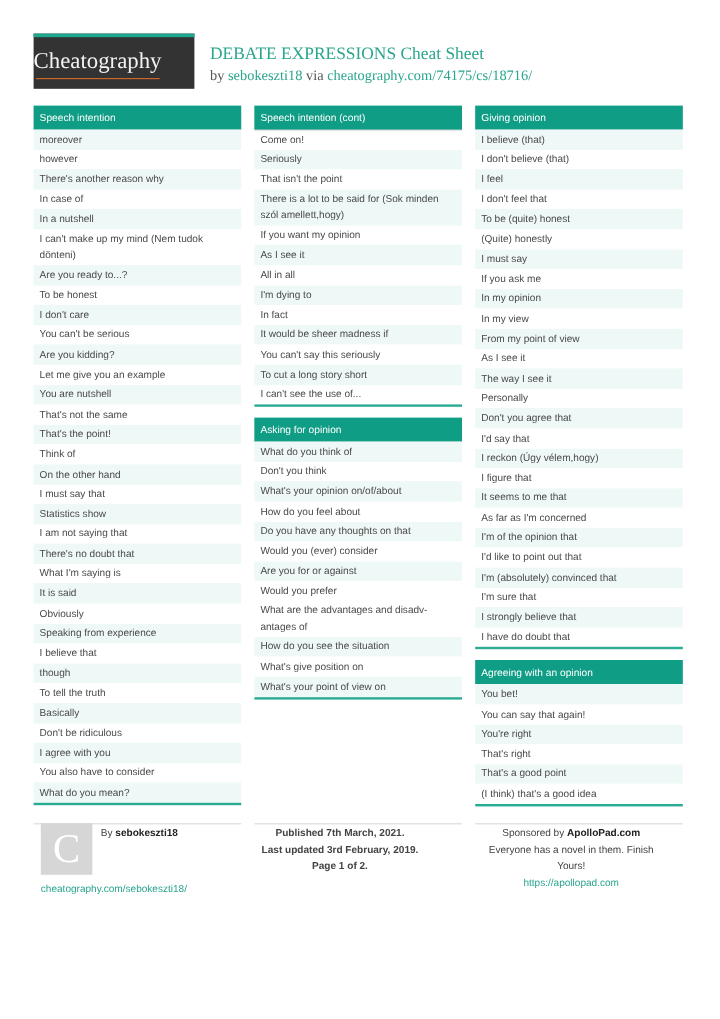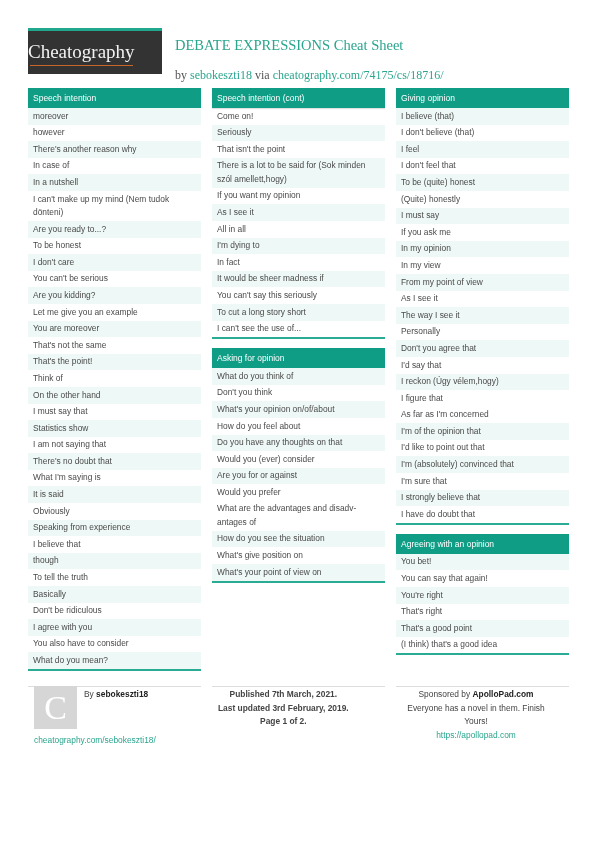--- a/index.html
+++ b/index.html
@@ -2,21 +2,21 @@
 <html><head>
 <meta charset="utf-8">
 <style>
   html, body { margin: 0; padding: 0; }
   body { width: 600px; height: 849px; background: #ffffff; position: relative; overflow: hidden; font-family: "Liberation Sans", sans-serif; color: #444; }
   .logo { position: absolute; left: 28px; top: 28px; width: 134px; height: 46px; background: #333333; border-top: 3px solid #20a88f; box-sizing: border-box; display: flex; align-items: center; }
   .logo-text { font-family: "Liberation Serif", serif; font-size: 19px; color: #f2f2f2; position: relative; padding-bottom: 2px; }
   .logo-underline { position: absolute; left: 2px; right: 2px; bottom: -1px; height: 1px; background: #c8662a; }
   .title-block { position: absolute; left: 175px; top: 37px; }
   .title { font-family: "Liberation Serif", serif; font-size: 14.5px; color: #2aa58e; line-height: 16px; }
-  .subtitle { font-family: "Liberation Serif", serif; font-size: 12px; color: #555; line-height: 16px; margin-top: 14px; }
+  .subtitle { font-family: "Liberation Serif", serif; font-size: 12px; color: #555; line-height: 16px; margin-top: 2px; }
   .subtitle .link { color: #2aa58e; }
   .col { position: absolute; width: 173px; }
   .section { margin-bottom: 9px; }
   .sec-head { background: #109d86; color: #ffffff; font-size: 8.5px; height: 20px; line-height: 20px; padding-left: 5px; box-shadow: 0 1px 1px rgba(0,0,0,0.12); }
   .row { font-size: 8.4px; color: #4a4a4a; line-height: 13.4px; padding: 1.6px 5px 1.6px 5px; min-height: 13.4px; }
   .row.tint { background: #eef8f6; }
   .sec-foot { height: 2px; background: #2aab93; }
   .footer-sep { position: absolute; top: 686px; height: 1px; background: #dddddd; width: 173px; }
   .avatar { position: absolute; left: 34px; top: 686px; width: 43px; height: 43px; background: #d6d6d6; display: flex; align-items: center; justify-content: center; font-family: "Liberation Serif", serif; font-size: 34px; color: #ffffff; }
   .foot-text { position: absolute; font-size: 8.4px; color: #444; line-height: 13.5px; text-align: center; }
@@ -47,21 +47,21 @@
       <div class="row tint">There's another reason why</div>
       <div class="row">In case of</div>
       <div class="row tint">In a nutshell</div>
       <div class="row">I can't make up my mind (Nem tudok dönteni)</div>
       <div class="row tint">Are you ready to...?</div>
       <div class="row">To be honest</div>
       <div class="row tint">I don't care</div>
       <div class="row">You can't be serious</div>
       <div class="row tint">Are you kidding?</div>
       <div class="row">Let me give you an example</div>
-      <div class="row tint">You are moreover</div>
+      <div class="row tint">You are nutshell</div>
       <div class="row">That's not the same</div>
       <div class="row tint">That's the point!</div>
       <div class="row">Think of</div>
       <div class="row tint">On the other hand</div>
       <div class="row">I must say that</div>
       <div class="row tint">Statistics show</div>
       <div class="row">I am not saying that</div>
       <div class="row tint">There's no doubt that</div>
       <div class="row">What I'm saying is</div>
       <div class="row tint">It is said</div>
@@ -127,20 +127,21 @@
       <div class="row tint">In my opinion</div>
       <div class="row">In my view</div>
       <div class="row tint">From my point of view</div>
       <div class="row">As I see it</div>
       <div class="row tint">The way I see it</div>
       <div class="row">Personally</div>
       <div class="row tint">Don't you agree that</div>
       <div class="row">I'd say that</div>
       <div class="row tint">I reckon (Úgy vélem,hogy)</div>
       <div class="row">I figure that</div>
+      <div class="row tint">It seems to me that</div>
       <div class="row">As far as I'm concerned</div>
       <div class="row tint">I'm of the opinion that</div>
       <div class="row">I'd like to point out that</div>
       <div class="row tint">I'm (absolutely) convinced that</div>
       <div class="row">I'm sure that</div>
       <div class="row tint">I strongly believe that</div>
       <div class="row">I have do doubt that</div>
       <div class="sec-foot"></div>
     </div>
     <div class="section">

